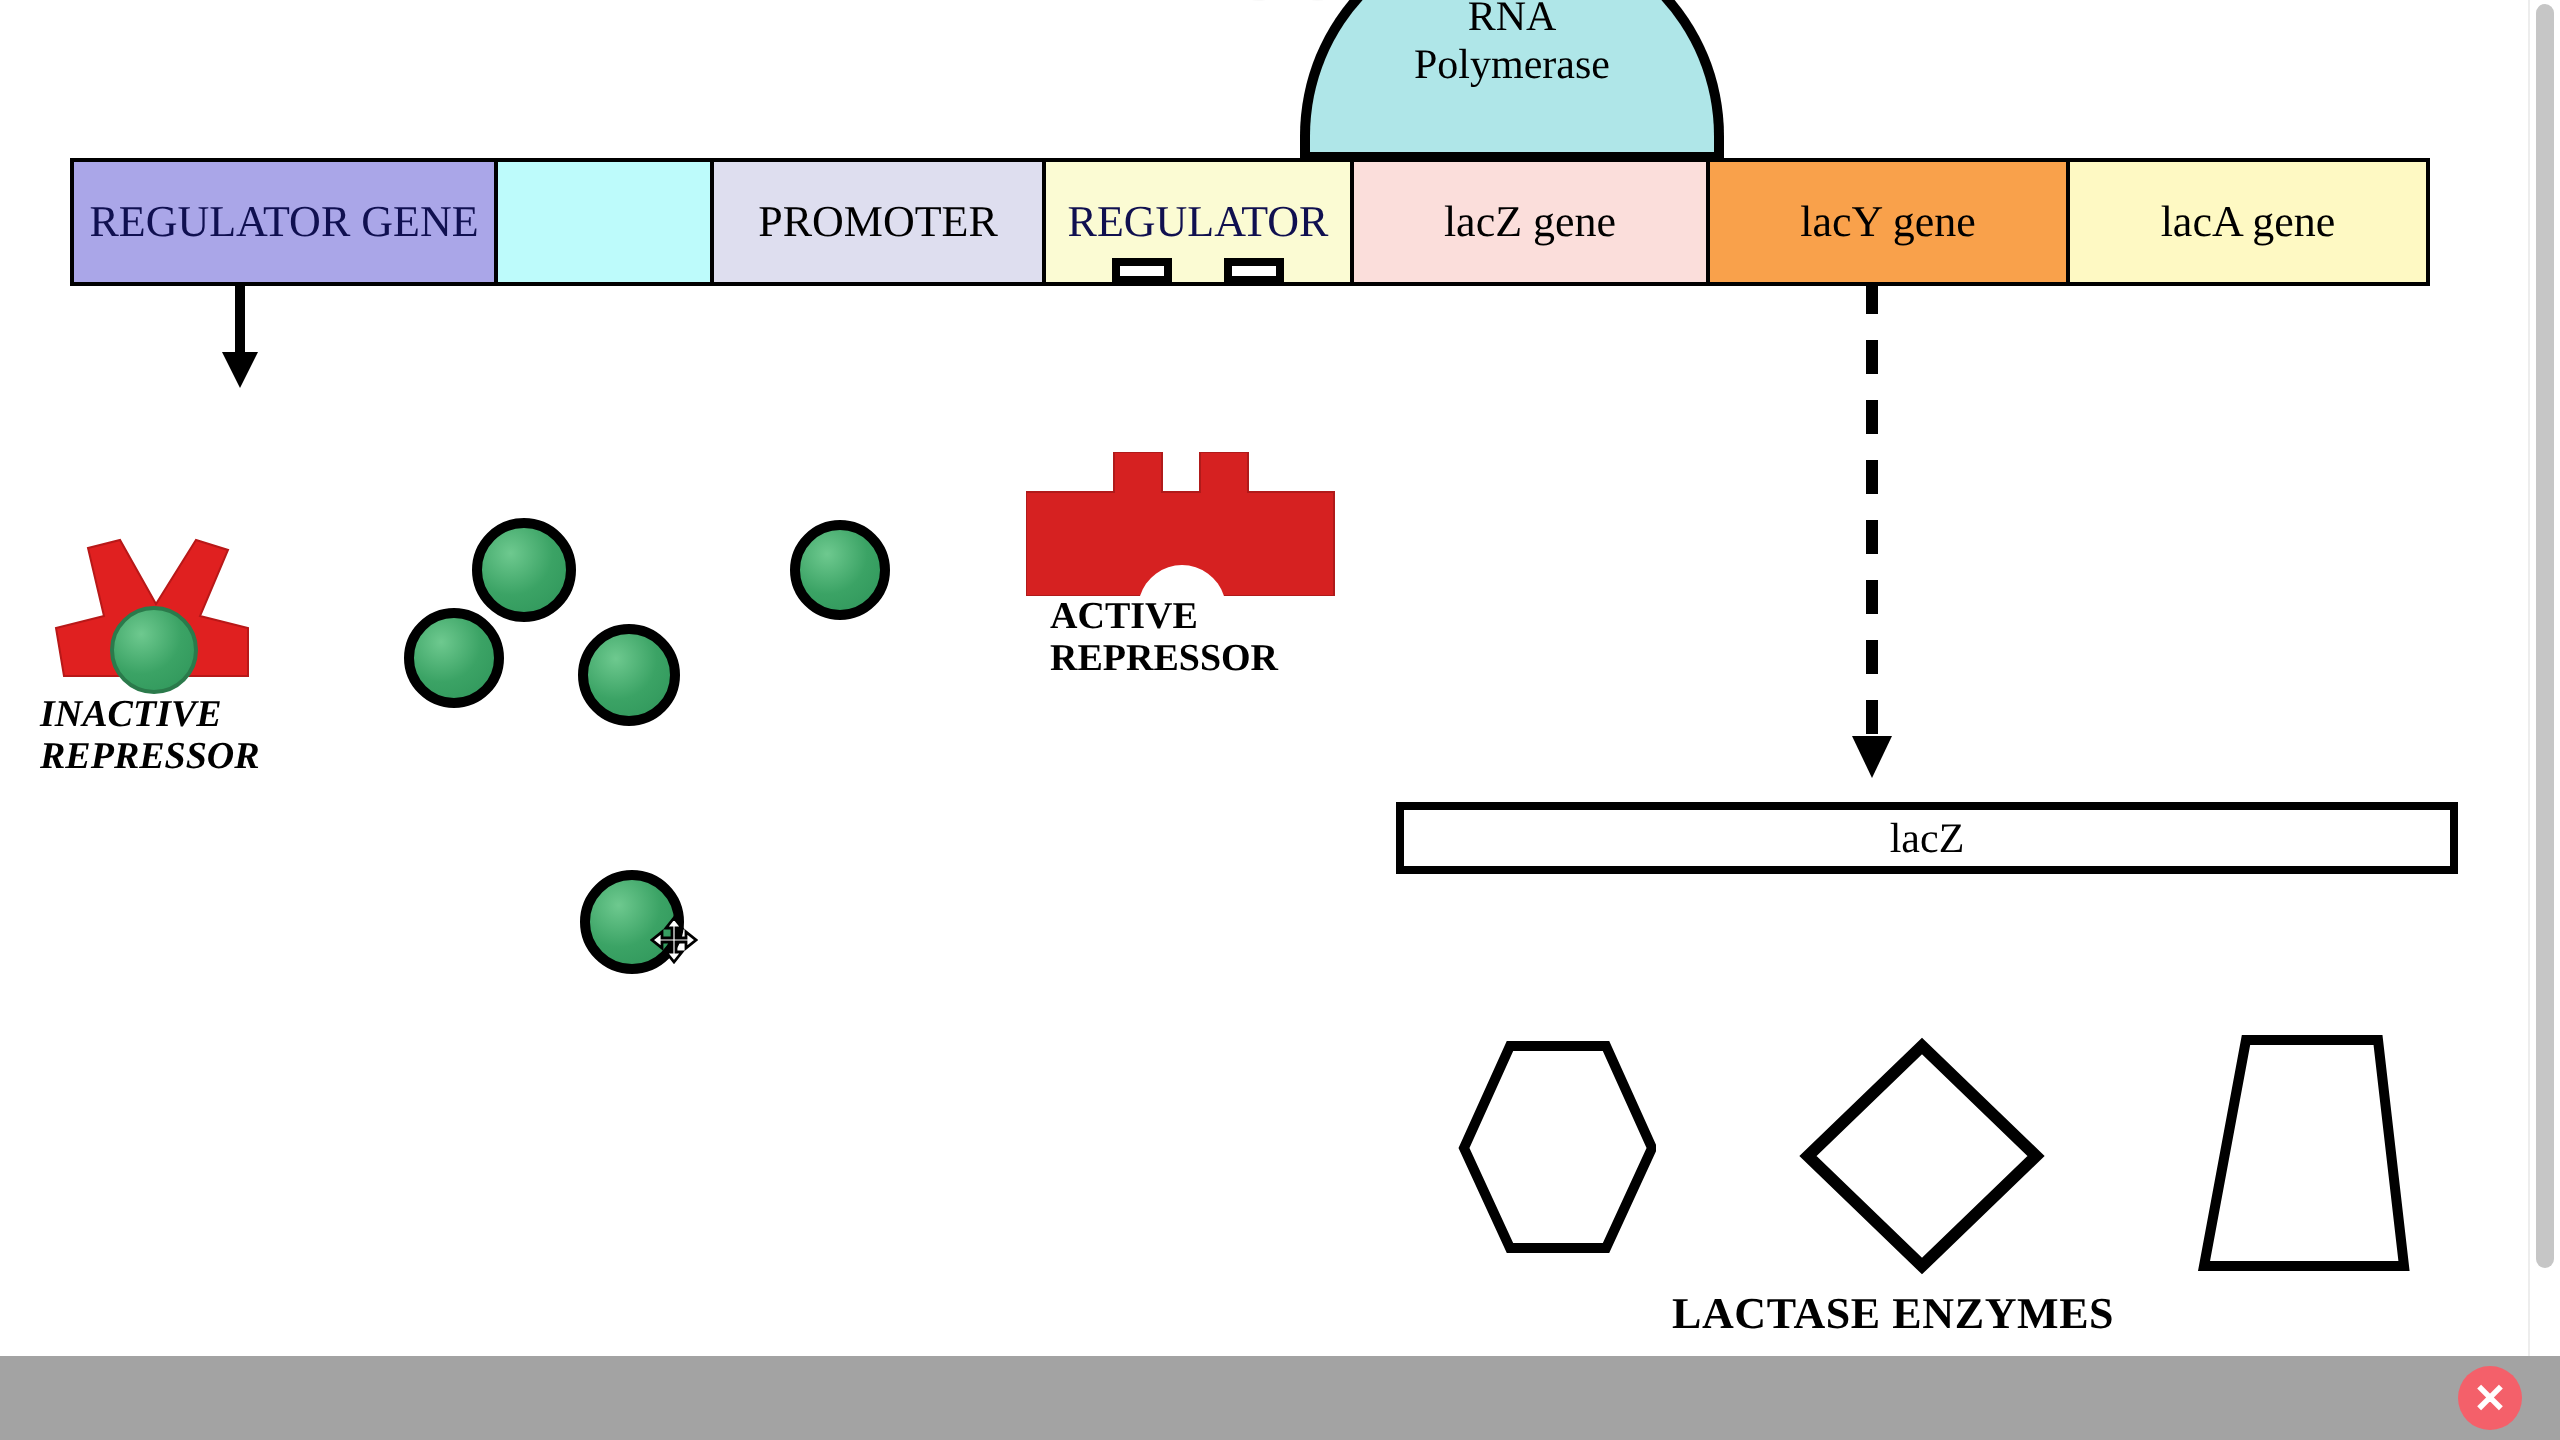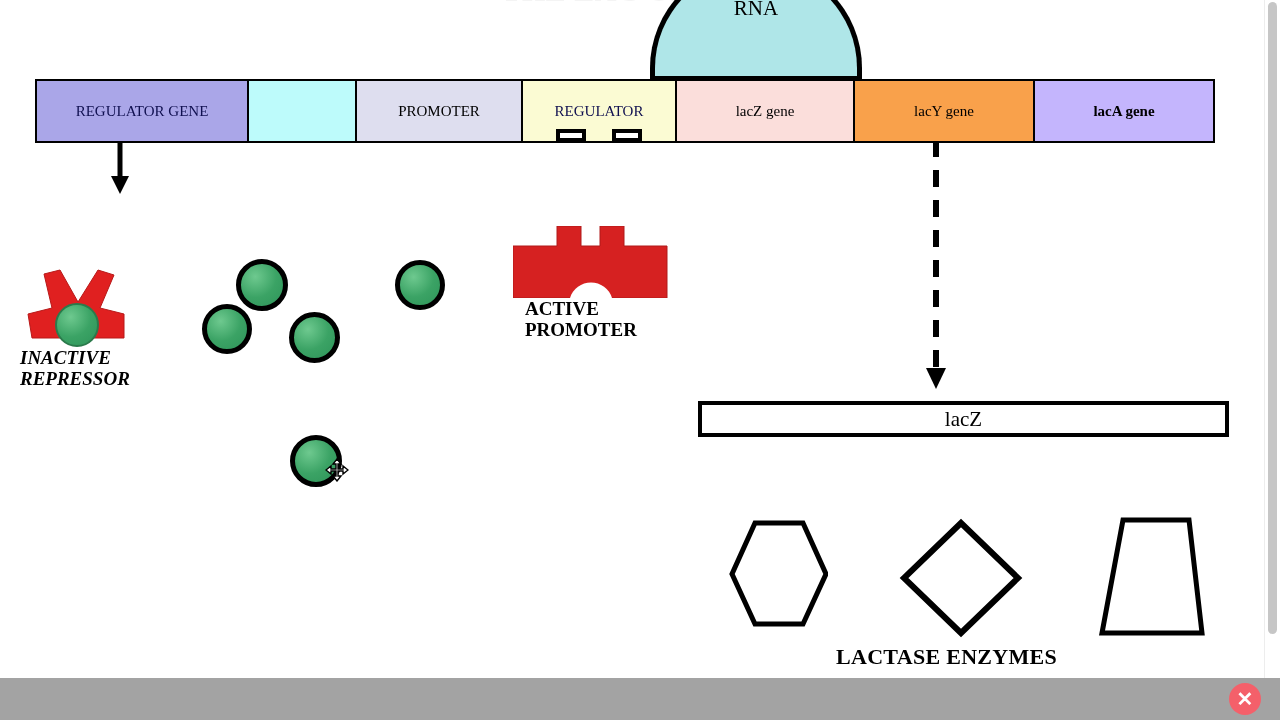--- a/index.html
+++ b/index.html
@@ -48,34 +48,34 @@
     background: #fff;
     z-index: 5;
   }
   .seg {
     position: relative;
     box-sizing: border-box;
     border-right: 2px solid #000;
     display: flex;
     align-items: center;
     justify-content: center;
-    font-size: 15px;
+    font-size: 22px;
     color: #101050;
     white-space: nowrap;
   }
   .seg:last-child { border-right: none; }
   .seg.dark { color: #000; }
 
   .seg-regulator  { width: 212px; background: #aaa6e8; }
   .seg-spacer     { width: 108px; background: #bdfbfb; }
   .seg-promoter   { width: 166px; background: #dedeef; text-align: right; }
   .seg-operator   { width: 154px; background: #fbfbd3; }
   .seg-lacz       { width: 178px; background: #fbdedb; }
   .seg-lacy       { width: 180px; background: #f9a14b; }
-  .seg-laca       { width: 178px; background: #c4b5fd; font-weight: bold; }
+  .seg-laca       { width: 178px; background: #fef9c3; }
 
   
   .op-boxes {
     position: absolute;
     left: 0; right: 0;
     bottom: -1px;
     display: flex;
     justify-content: center;
     gap: 26px;
     pointer-events: none;
@@ -242,20 +242,21 @@
 
 <div id="stage">
 
   <div class="clipped-title">THE LAC OPERON</div>
 
   <div id="rnap">
     <div class="dome"></div>
     <div class="dome-base"></div>
     <div class="rnap-label">
       <div>RNA</div>
+      <div>Polymerase</div>
     </div>
   </div>
 
   <div id="operon">
     <div class="seg seg-regulator">
       <span>REGULATOR GENE</span>
     </div>
     <div class="seg seg-spacer">
       <span></span>
     </div>
@@ -307,21 +308,21 @@
 
   <svg id="move-cursor" viewBox="0 0 24 24">
     <path d="M12 1 L16 6 L13 6 L13 11 L18 11 L18 8 L23 12 L18 16 L18 13 L13 13 L13 18 L16 18 L12 23 L8 18 L11 18 L11 13 L6 13 L6 16 L1 12 L6 8 L6 11 L11 11 L11 6 L8 6 Z" fill="#fff" stroke="#000" stroke-width="1.4"></path>
   </svg>
 
   <svg class="shape" style="left:513px; top:226px;" width="155" height="72">
     <path d="M0,20 L44,20 L44,0 L68,0 L68,20 L87,20 L87,0 L111,0 L111,20 L154,20 L154,72 L0,72 Z" fill="#d62121" stroke="#b01a1a" stroke-width="1"></path>
     <path d="M57,72 A22,22 0 0,1 99,72 Z" fill="#ffffff"></path>
   </svg>
   <div class="caption" style="left:525px; top:298px; width:220px;">ACTIVE
-PROMOTER</div>
+REPRESSOR</div>
 
   <div id="mrna-box">
     <span>lacZ</span>
   </div>
 
   <svg class="shape" style="left:728px; top:519px;" width="100" height="110">
     <polygon points="27,4 75,4 98,55 75,105 27,105 4,55" fill="#ffffff" stroke="#000" stroke-width="5"></polygon>
   </svg>
   <svg class="shape" style="left:899px; top:518px;" width="124" height="120">
     <polygon points="62,5 119,60 62,115 5,60" fill="#ffffff" stroke="#000" stroke-width="6"></polygon>

